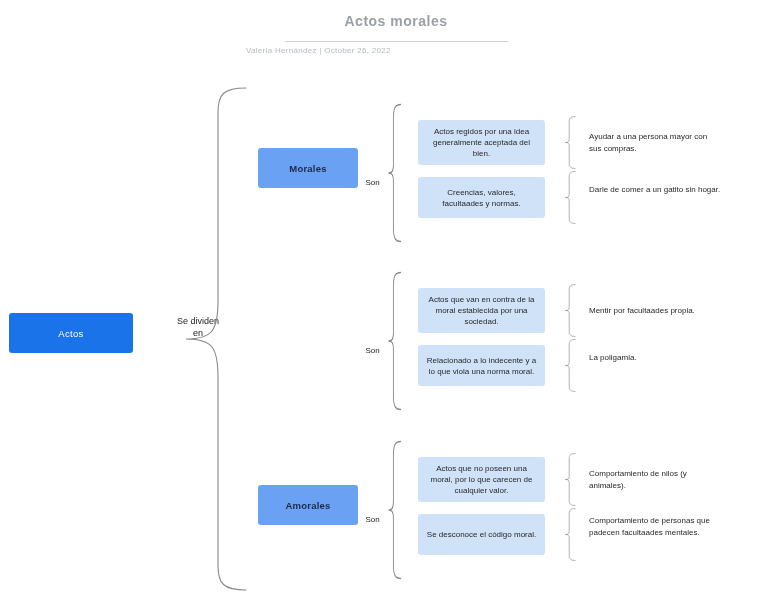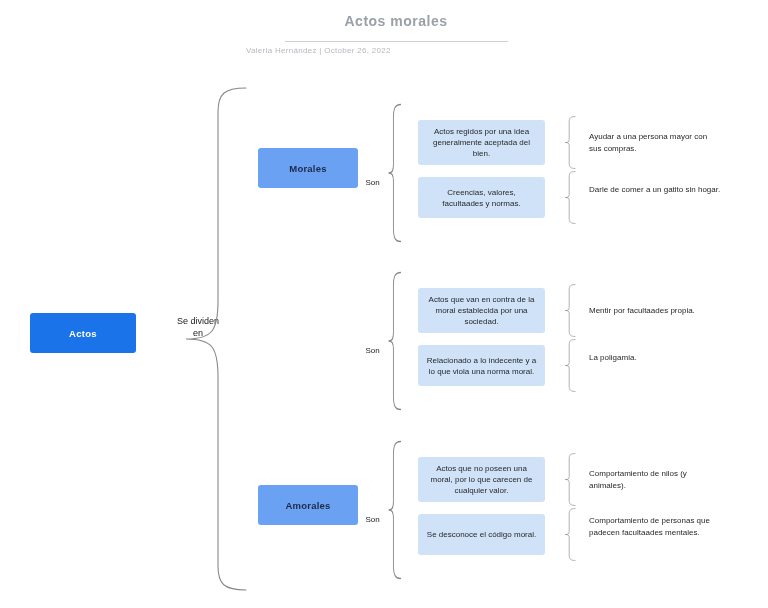--- a/index.html
+++ b/index.html
@@ -14,23 +14,23 @@
     font-size:14px; font-weight:bold; color:#9aa0a6; letter-spacing:0.5px;
   }
   .title-divider { position:absolute; left:285px; top:41px; width:223px; height:1px; background:#d0d0d0; }
   .byline {
     position:absolute; left:246px; top:46px; width:300px; text-align:left;
     font-size:8px; color:#b4b9bf; letter-spacing:0.3px;
   }
 
   
   .root-box {
-    position:absolute; left:30px; top:313px; width:106px; height:40px;
+    position:absolute; left:9px; top:313px; width:124px; height:40px;
     background:#1a73e8; border-radius:3px; display:flex; align-items:center; justify-content:center;
-    color:#ffffff; font-weight:bold; font-size:9.5px; letter-spacing:0.3px;
+    color:#ffffff; font-weight:normal; font-size:9.5px; letter-spacing:0.3px;
   }
   .root-connector {
     position:absolute; left:127px; top:315px; width:48px; text-align:center;
     font-size:9px; color:#202124; line-height:12px;margin-left:47px;
   }
 
   
   svg.brace { position:absolute; overflow:visible; }
   svg.brace path, svg.brace use {
     fill:none; stroke:#85888c; stroke-width:1.1; vector-effect:non-scaling-stroke; stroke-linecap:round;

